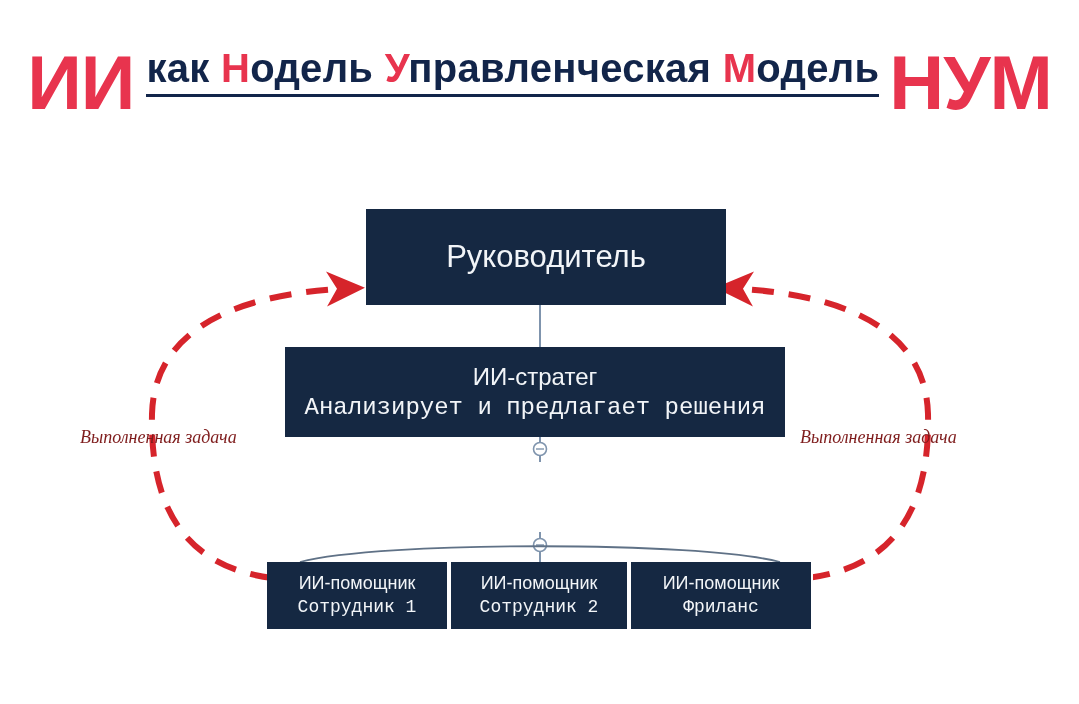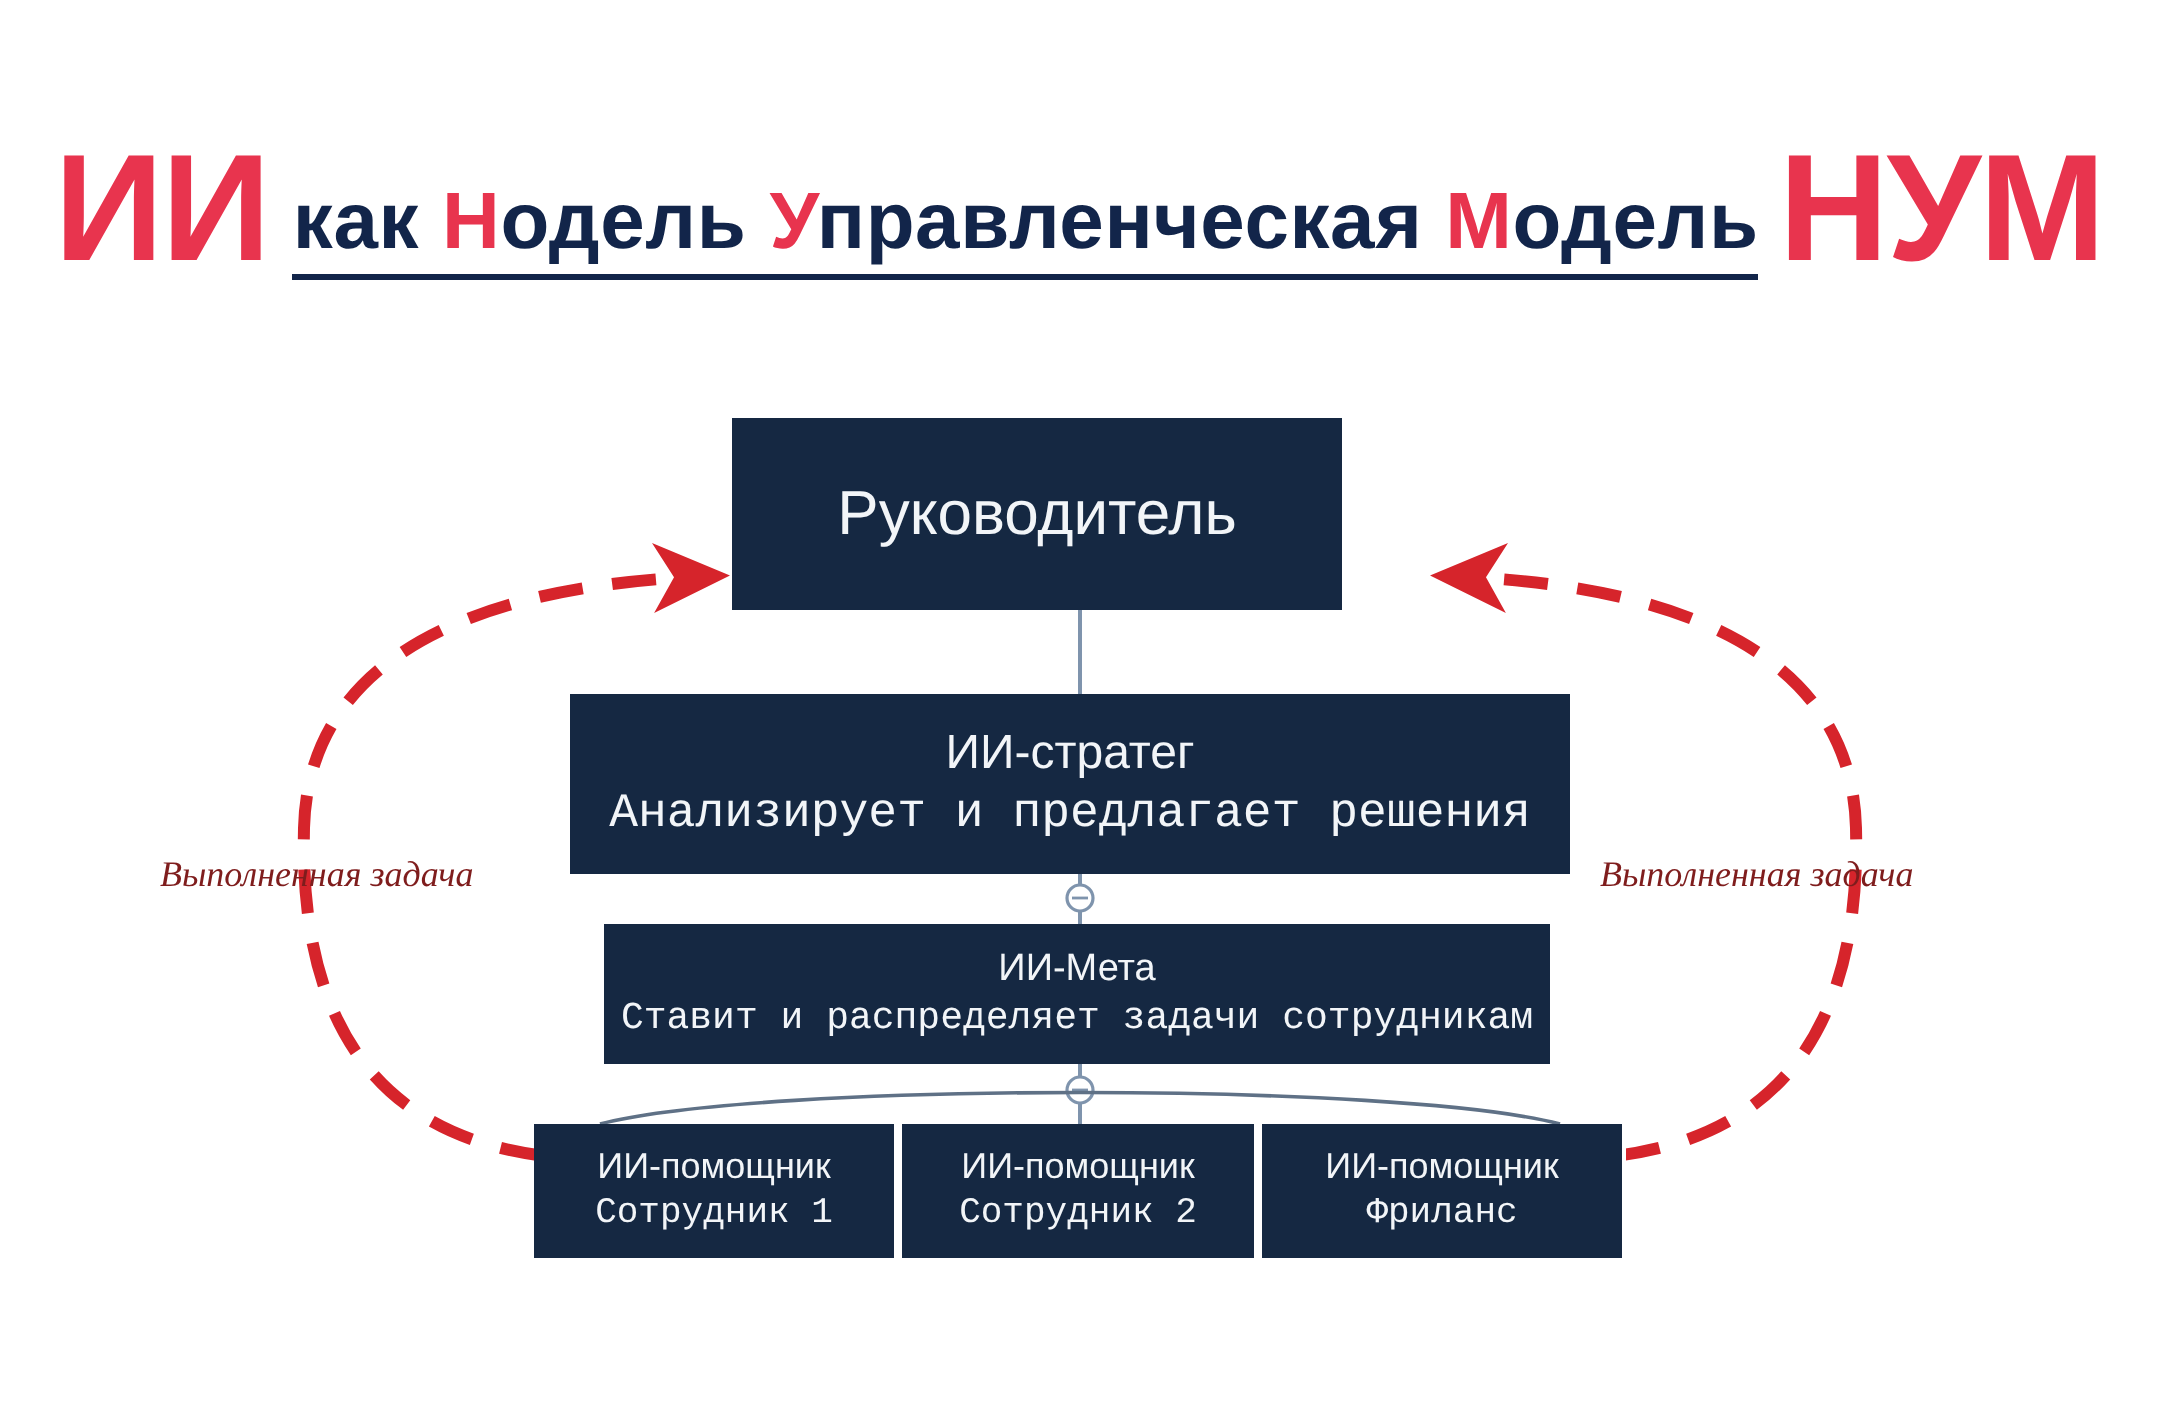--- a/index.html
+++ b/index.html
@@ -32,21 +32,21 @@
     top: 48px;
     width: 1079px;
     height: 92px;
   }
   .title-row {
     position: absolute;
     left: 0; top: 0;
     width: 1079px;
     height: 92px;
     display: flex;
-    align-items: flex-end;
+    align-items: flex-start;
     justify-content: center;
     white-space: nowrap;
   }
   .title-big {
     font-family: "Liberation Sans", sans-serif;
     font-weight: 700;
     font-size: 76px;
     line-height: 0.92;
     color: #E8344E;
     letter-spacing: -1px;
@@ -77,21 +77,21 @@
     justify-content: center;
     text-align: center;
     box-sizing: border-box;
     z-index: 4;
   }
   .node .l1 { display: block; }
   .node .l2 { display: block; font-family: Liberation Mono, monospace; }
 
   #node-director {
     left: 366px; top: 209px;
-    width: 305px; height: 96px;
+    width: 360px; height: 96px;
     font-size: 31px;
     font-weight: 400;
   }
   #node-strategist {
     left: 285px; top: 347px;
     width: 500px; height: 90px;
     font-size: 24px;
     line-height: 1.30;
   }
   #node-meta {
@@ -190,24 +190,20 @@
 
   <div class="node" id="node-director">
     <span class="l1">Руководитель</span>
   </div>
 
   <div class="node" id="node-strategist">
     <span class="l1">ИИ-стратег</span>
     <span class="l2">Анализирует и предлагает решения</span>
   </div>
 
-  <div class="node" id="node-meta">
-    <span class="l1">ИИ-Мета</span>
-    <span class="l2">Ставит и распределяет задачи сотрудникам</span>
-  </div>
 
   <div class="node node-assistant" id="node-a1">
     <span class="l1">ИИ-помощник</span>
     <span class="l2">Сотрудник 1</span>
   </div>
 
   <div class="node node-assistant" id="node-a2">
     <span class="l1">ИИ-помощник</span>
     <span class="l2">Сотрудник 2</span>
   </div>

